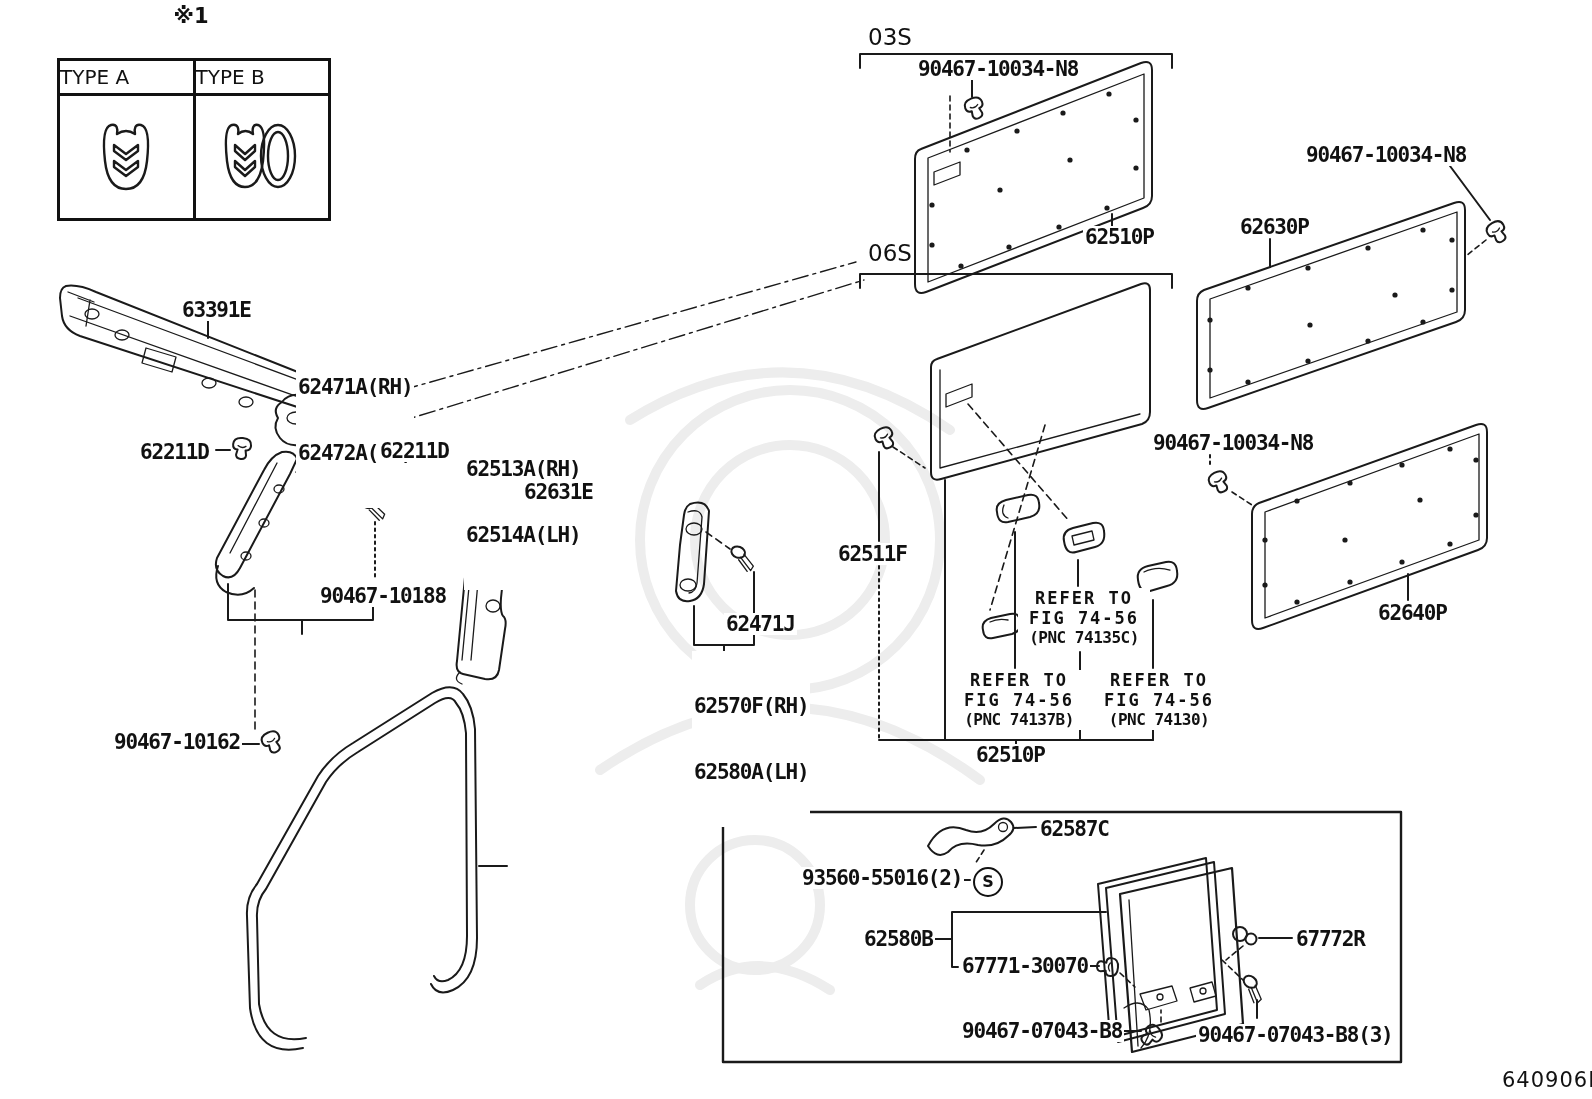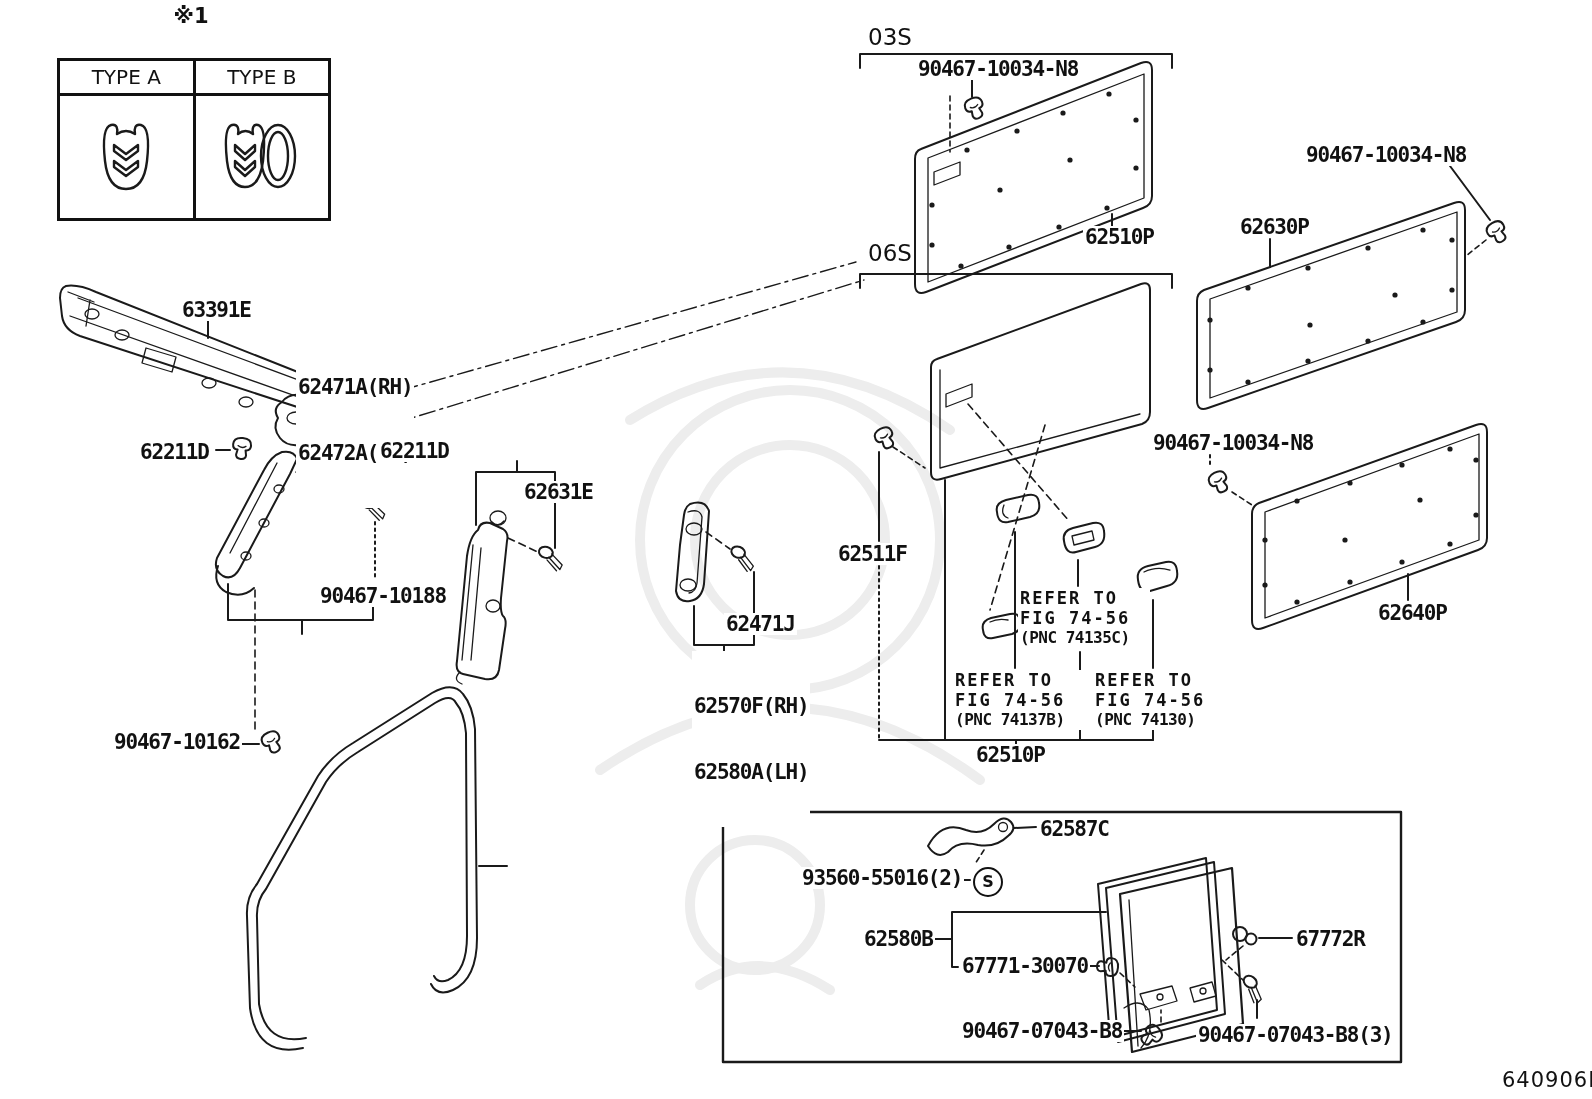--- a/index.html
+++ b/index.html
@@ -11,34 +11,34 @@
   .art .thin{stroke-width:1.3}
   .art .dash{stroke-dasharray:7 5;stroke-width:1.6}
   .art .dash2{stroke-dasharray:5 4;stroke-width:1.6}
   .art .dotted{stroke-dasharray:2.5 4;stroke-width:2}
   .art .dashdot{stroke-dasharray:16 5 3 5;stroke-width:1.4}
   .art .dot{fill:#1a1a1a;stroke:none}
   .art .wm{stroke:#ededed;stroke-width:10}
   .lbl{position:absolute;font-weight:bold;font-size:21px;letter-spacing:-1.2px;
        line-height:22px;white-space:pre;background:#fff;padding:0 2px}
   .sec{position:absolute;font-family:"DejaVu Sans",sans-serif;font-size:23px;background:#fff;padding:0 2px}
-  .refer{position:absolute;font-weight:bold;background:#fff;padding:0 2px}
+  .refer{position:absolute;text-align:center;font-weight:bold;background:#fff;padding:0 2px}
   .refer .r12{font-size:17px;letter-spacing:2px;line-height:20px}
   .refer .r3{font-size:16px;letter-spacing:-0.5px;line-height:20px}
   .jp{position:absolute;font-family:"DejaVu Sans",sans-serif;font-weight:bold;font-size:19px;letter-spacing:1.5px}
   .code{position:absolute;font-family:"DejaVu Sans",sans-serif;font-size:21px;letter-spacing:1px}
   .smark{position:absolute;width:26px;height:26px;border:2.5px solid #111;border-radius:50%;
          text-align:center;line-height:26px;font-size:16px;font-weight:bold;
          font-family:"DejaVu Sans",sans-serif;background:#fff}
   .remark{position:absolute;left:57px;top:4px;width:268px;text-align:center;
           font-family:"DejaVu Sans",sans-serif;font-weight:bold;font-size:21px}
   .legend{position:absolute;left:57px;top:58px;width:268px;height:157px;border:3px solid #111;
           display:flex;flex-direction:column;background:#fff}
   .legend-head{display:flex;height:32px;border-bottom:3px solid #111}
-  .legend-head div{flex:1;text-align:center;font-family:"DejaVu Sans",sans-serif;font-size:20px;line-height:32px}
+  .legend-head div{flex:1;text-align:left;font-family:"DejaVu Sans",sans-serif;font-size:20px;line-height:32px}
   .legend-head .c1{border-right:3px solid #111}
   .legend-body{flex:1;display:flex}
   .legend-body .cell{flex:1;display:flex;align-items:center;justify-content:center}
   .legend-body .c1{border-right:3px solid #111}
   .glyph path,.glyph ellipse{fill:none;stroke:#1a1a1a;stroke-width:2.4;stroke-linecap:round;stroke-linejoin:round}
 </style>
 </head>
 <body>
 
 <div class="canvas">
@@ -316,20 +316,24 @@
   <div class="lbl" style="left:180px;top:299px">63391E</div>
 
   <div class="lbl" style="left:296px;top:332px">
     <span style="display:block">62471A(RH)</span>
     <span style="display:block">62472A(LH)</span>
   </div>
 
   <div class="lbl" style="left:138px;top:441px">62211D</div>
   <div class="lbl" style="left:378px;top:440px">62211D</div>
 
+  <div class="lbl" style="left:464px;top:414px">
+    <span style="display:block">62513A(RH)</span>
+    <span style="display:block">62514A(LH)</span>
+  </div>
 
   <div class="lbl" style="left:522px;top:481px">62631E</div>
   <div class="lbl" style="left:318px;top:585px">90467-10188</div>
 
 
   <div class="lbl" style="left:112px;top:731px">90467-10162</div>
 
 
   <div class="lbl" style="left:692px;top:651px">
     <span style="display:block">62570F(RH)</span>

